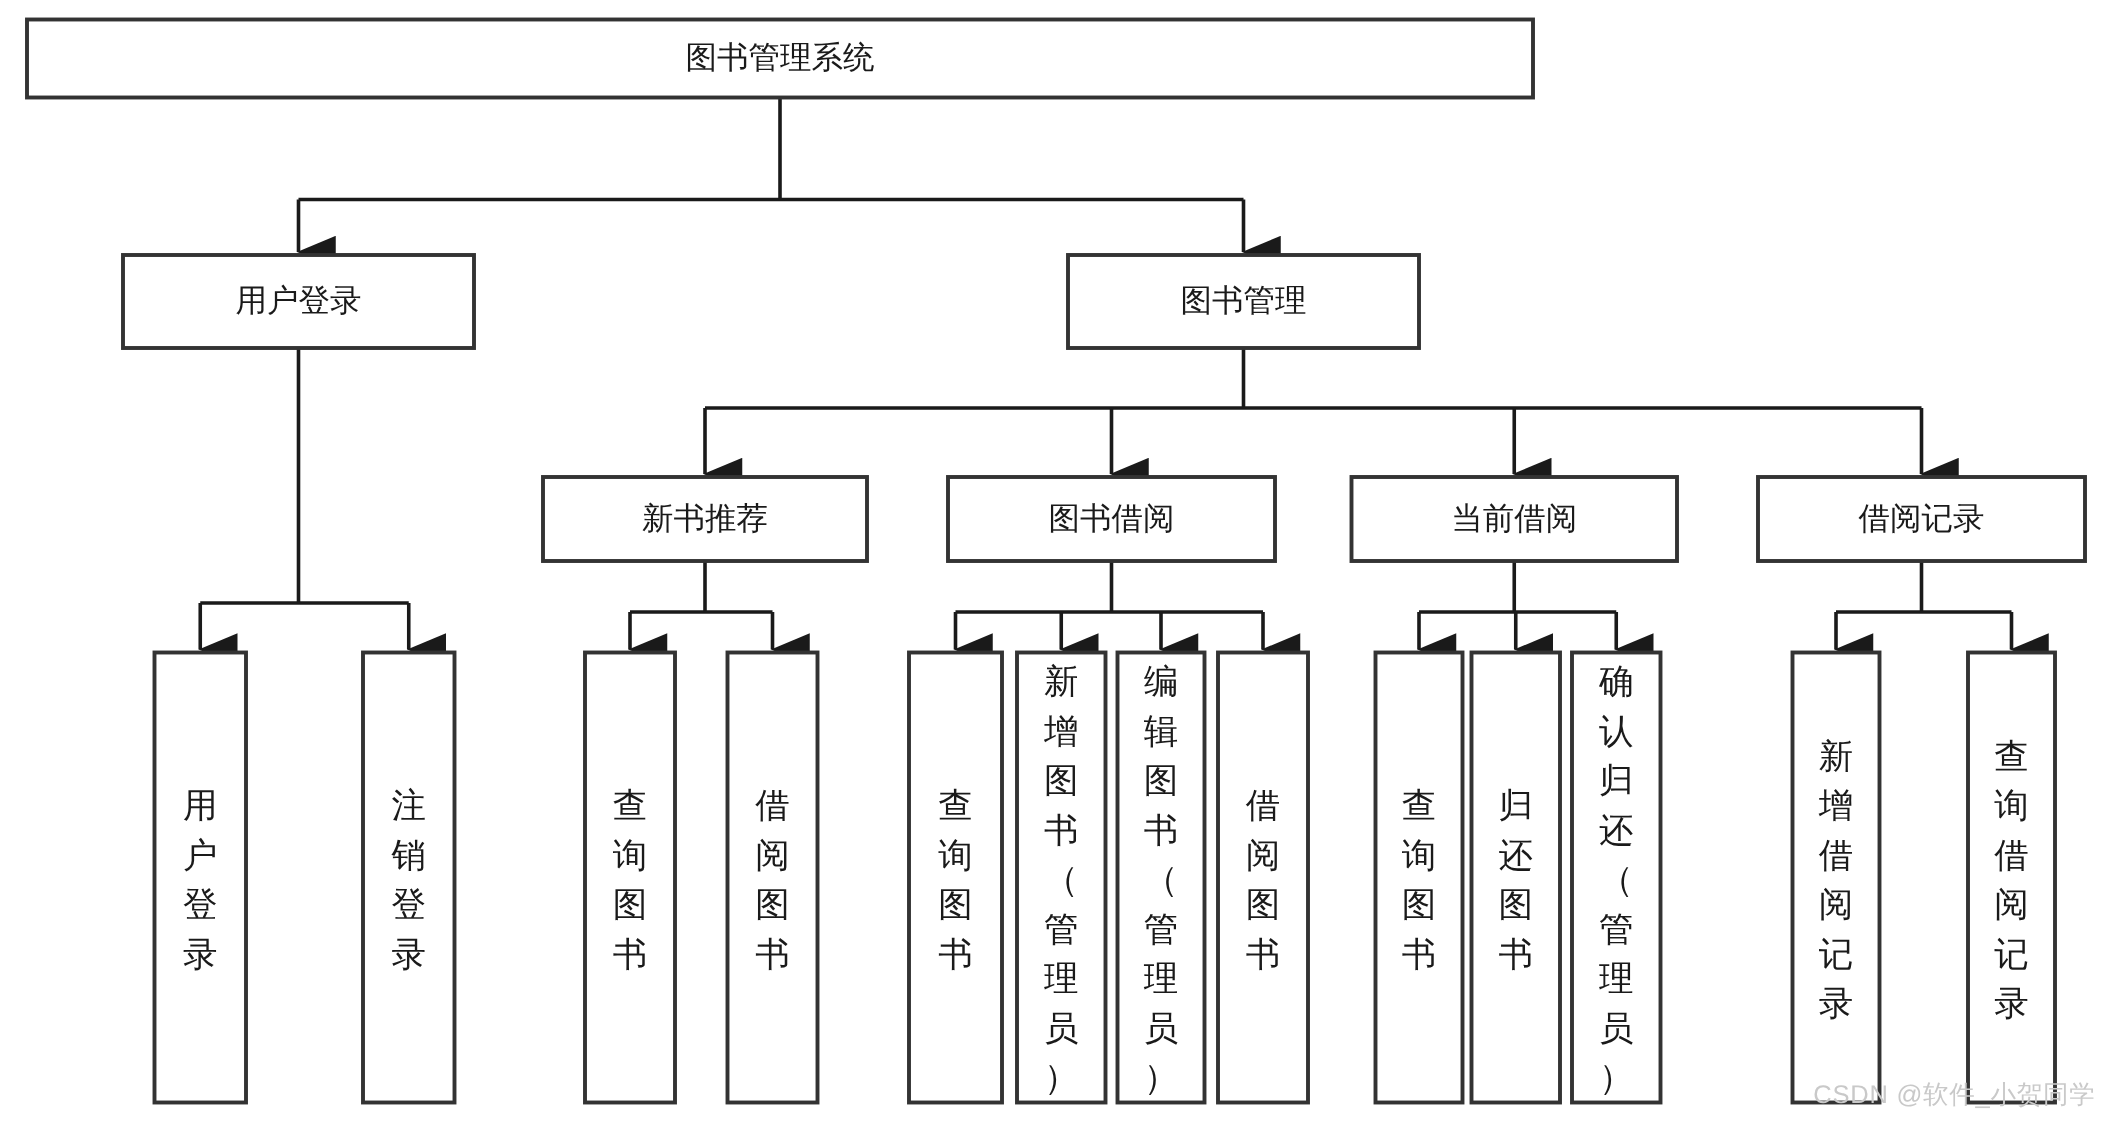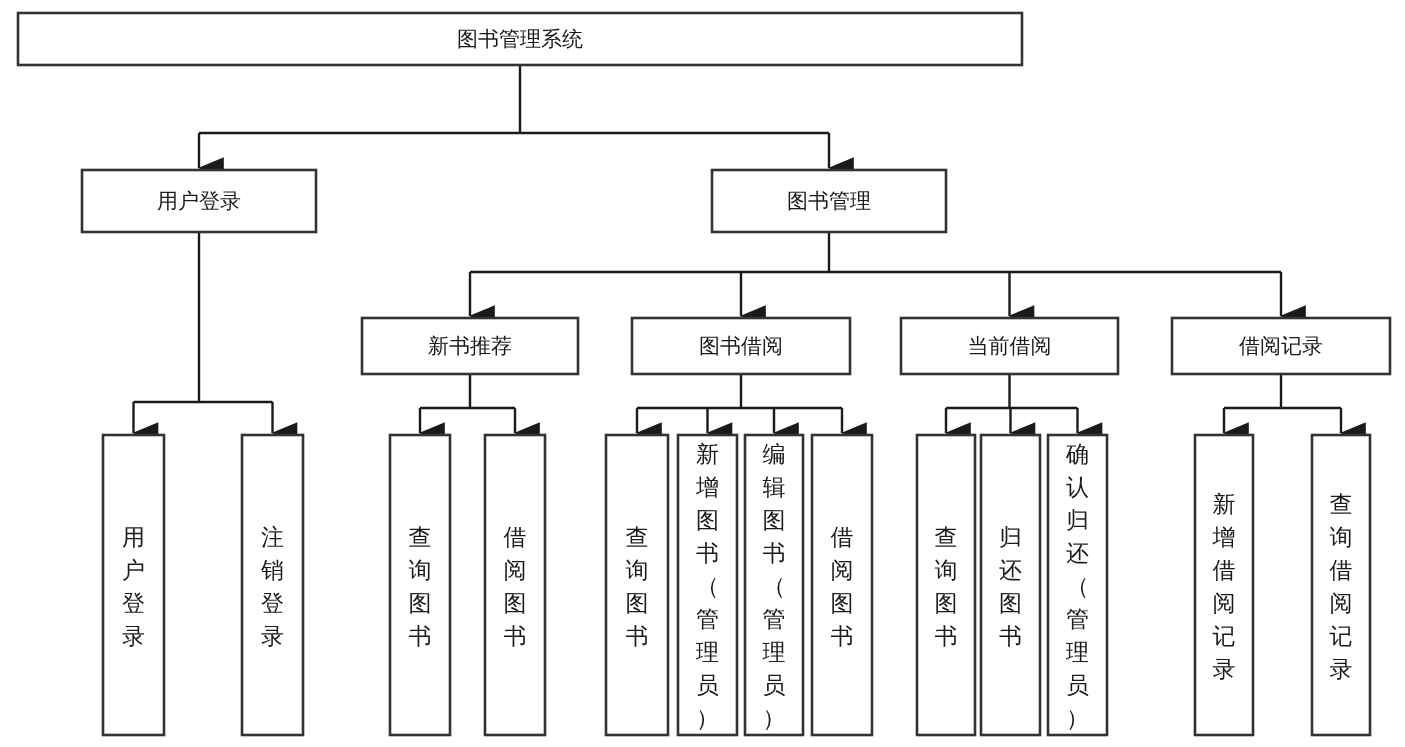--- a/index.html
+++ b/index.html
@@ -270,13 +270,14 @@
             <text x="1341" y="511.74" class="leaf-char">查</text>
             <text x="1341" y="544.74" class="leaf-char">询</text>
             <text x="1341" y="577.74" class="leaf-char">借</text>
             <text x="1341" y="610.74" class="leaf-char">阅</text>
             <text x="1341" y="643.74" class="leaf-char">记</text>
             <text x="1341" y="676.74" class="leaf-char">录</text>
           </g>
         </g>
       </g>
   </svg>
+  <div class="watermark">CSDN @软件_小贺同学</div>
 </div>
 
 </body></html>

